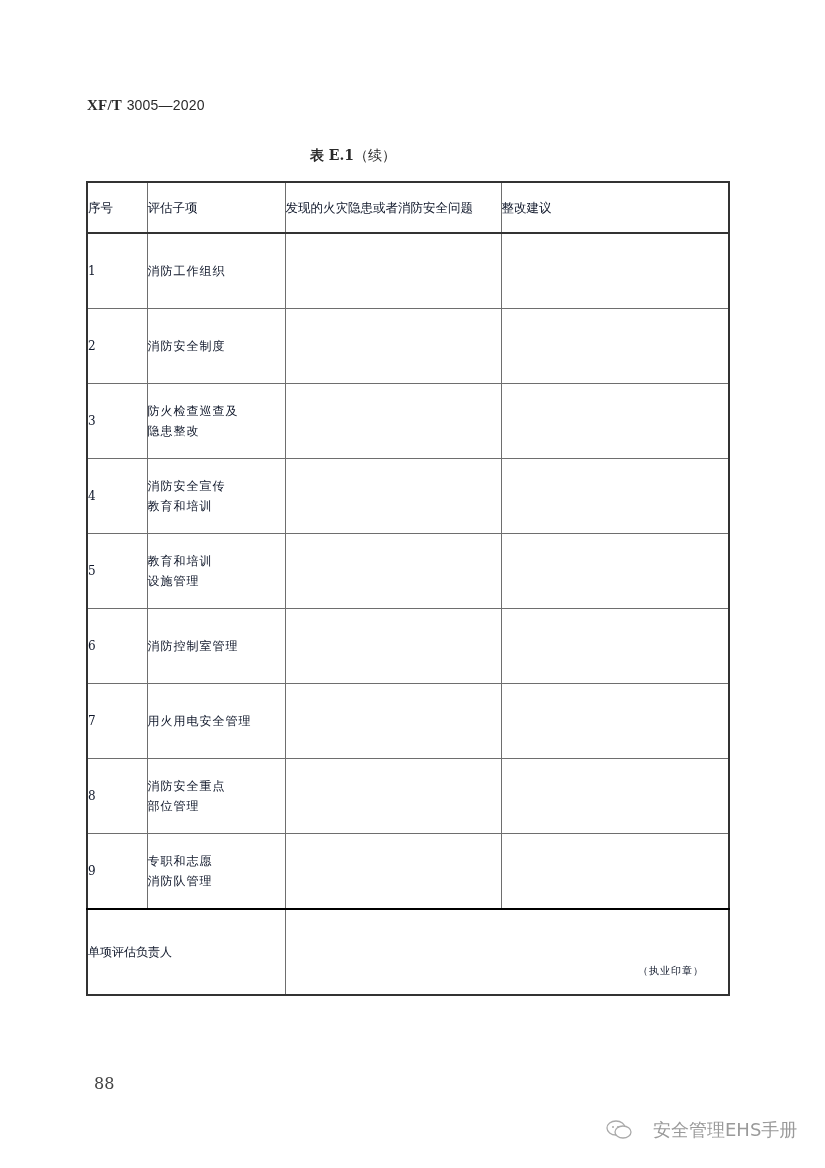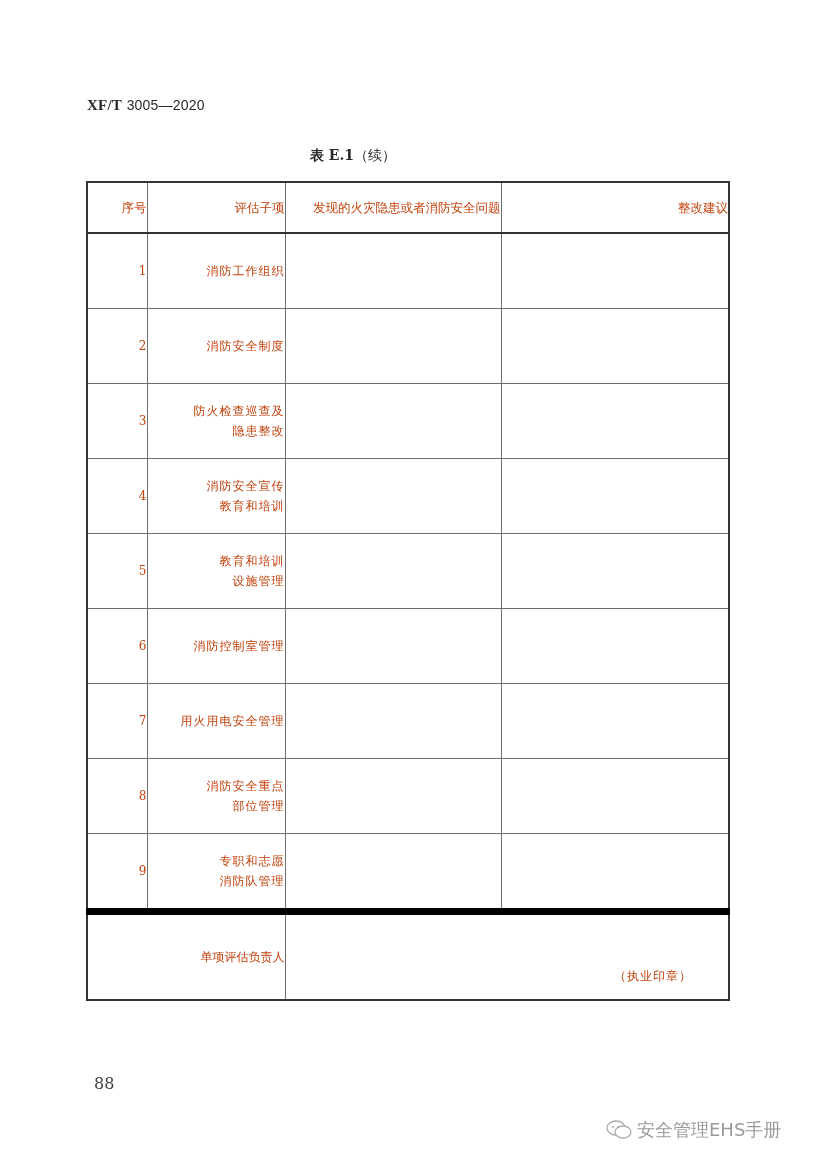--- a/index.html
+++ b/index.html
@@ -7,34 +7,34 @@
            font-family: "DejaVu Serif", "Liberation Serif", serif; color: #2a2a2a; }
     .std-code { position: absolute; left: 87px; top: 97px; font-size: 14px; letter-spacing: 0.2px; }
     .std-code b { font-family: "Liberation Serif", "DejaVu Serif", serif; font-weight: bold; font-size: 15px; }
     .std-code span { font-family: "Liberation Sans", "DejaVu Sans", sans-serif; }
     .table-title { position: absolute; left: 0; width: 706px; top: 147px; text-align: center;
                    font-size: 14px; }
     .table-title .tbl-label { font-weight: bold; }
     table.form { position: absolute; left: 86px; top: 181px; width: 642px;
                  border-collapse: collapse; table-layout: fixed; }
     table.form td, table.form th {
-      border: 1px solid #6e6e6e; text-align: right; vertical-align: middle;
-      font-weight: normal; padding: 0; font-size: 12px; line-height: 20px; color: #c2410c;
+      border: 1px solid #6e6e6e; text-align: left; vertical-align: middle;
+      font-weight: normal; padding: 0; font-size: 12px; line-height: 20px; color: #0f172a;
     }
     table.form { border: 2px solid #333; }
     table.form thead th { height: 49px; border-bottom: 2px solid #333; font-size: 12.5px; }
     table.form tbody tr.data-row td { height: 74px; }
     td.num { font-size: 11px; color: #444; }
     td.item { letter-spacing: 1px; }
-    tr.footer td { height: 84px; border-top: 7px solid #000000; margin-top: 48px; }
+    tr.footer td { height: 84px; border-top: 2px solid #000000; margin-top: 48px; }
     td.sign-cell { position: relative; }
-    .seal { position: absolute; right: 36px; bottom: 13px; font-size: 12px; letter-spacing: 1px; }
+    .seal { position: absolute; right: 24px; bottom: 13px; font-size: 10px; letter-spacing: 1px; }
     .page-num { position: absolute; left: 94px; top: 1074px; font-size: 16px; color: #444; }
     .watermark { position: absolute; left: 605px; top: 1118px; display: flex; align-items: center;
-                 gap: 4px; color: #9a9a9a; font-family: "DejaVu Sans", sans-serif; font-size: 18px; }
+                 gap: 20px; color: #9a9a9a; font-family: "DejaVu Sans", sans-serif; font-size: 18px; }
     .watermark svg { width: 28px; height: 22px; }
   </style>
 </head>
 <body>
 
 <div class="std-code">
   <b>XF/T</b>
   <span>3005—2020</span>
 </div>
 

